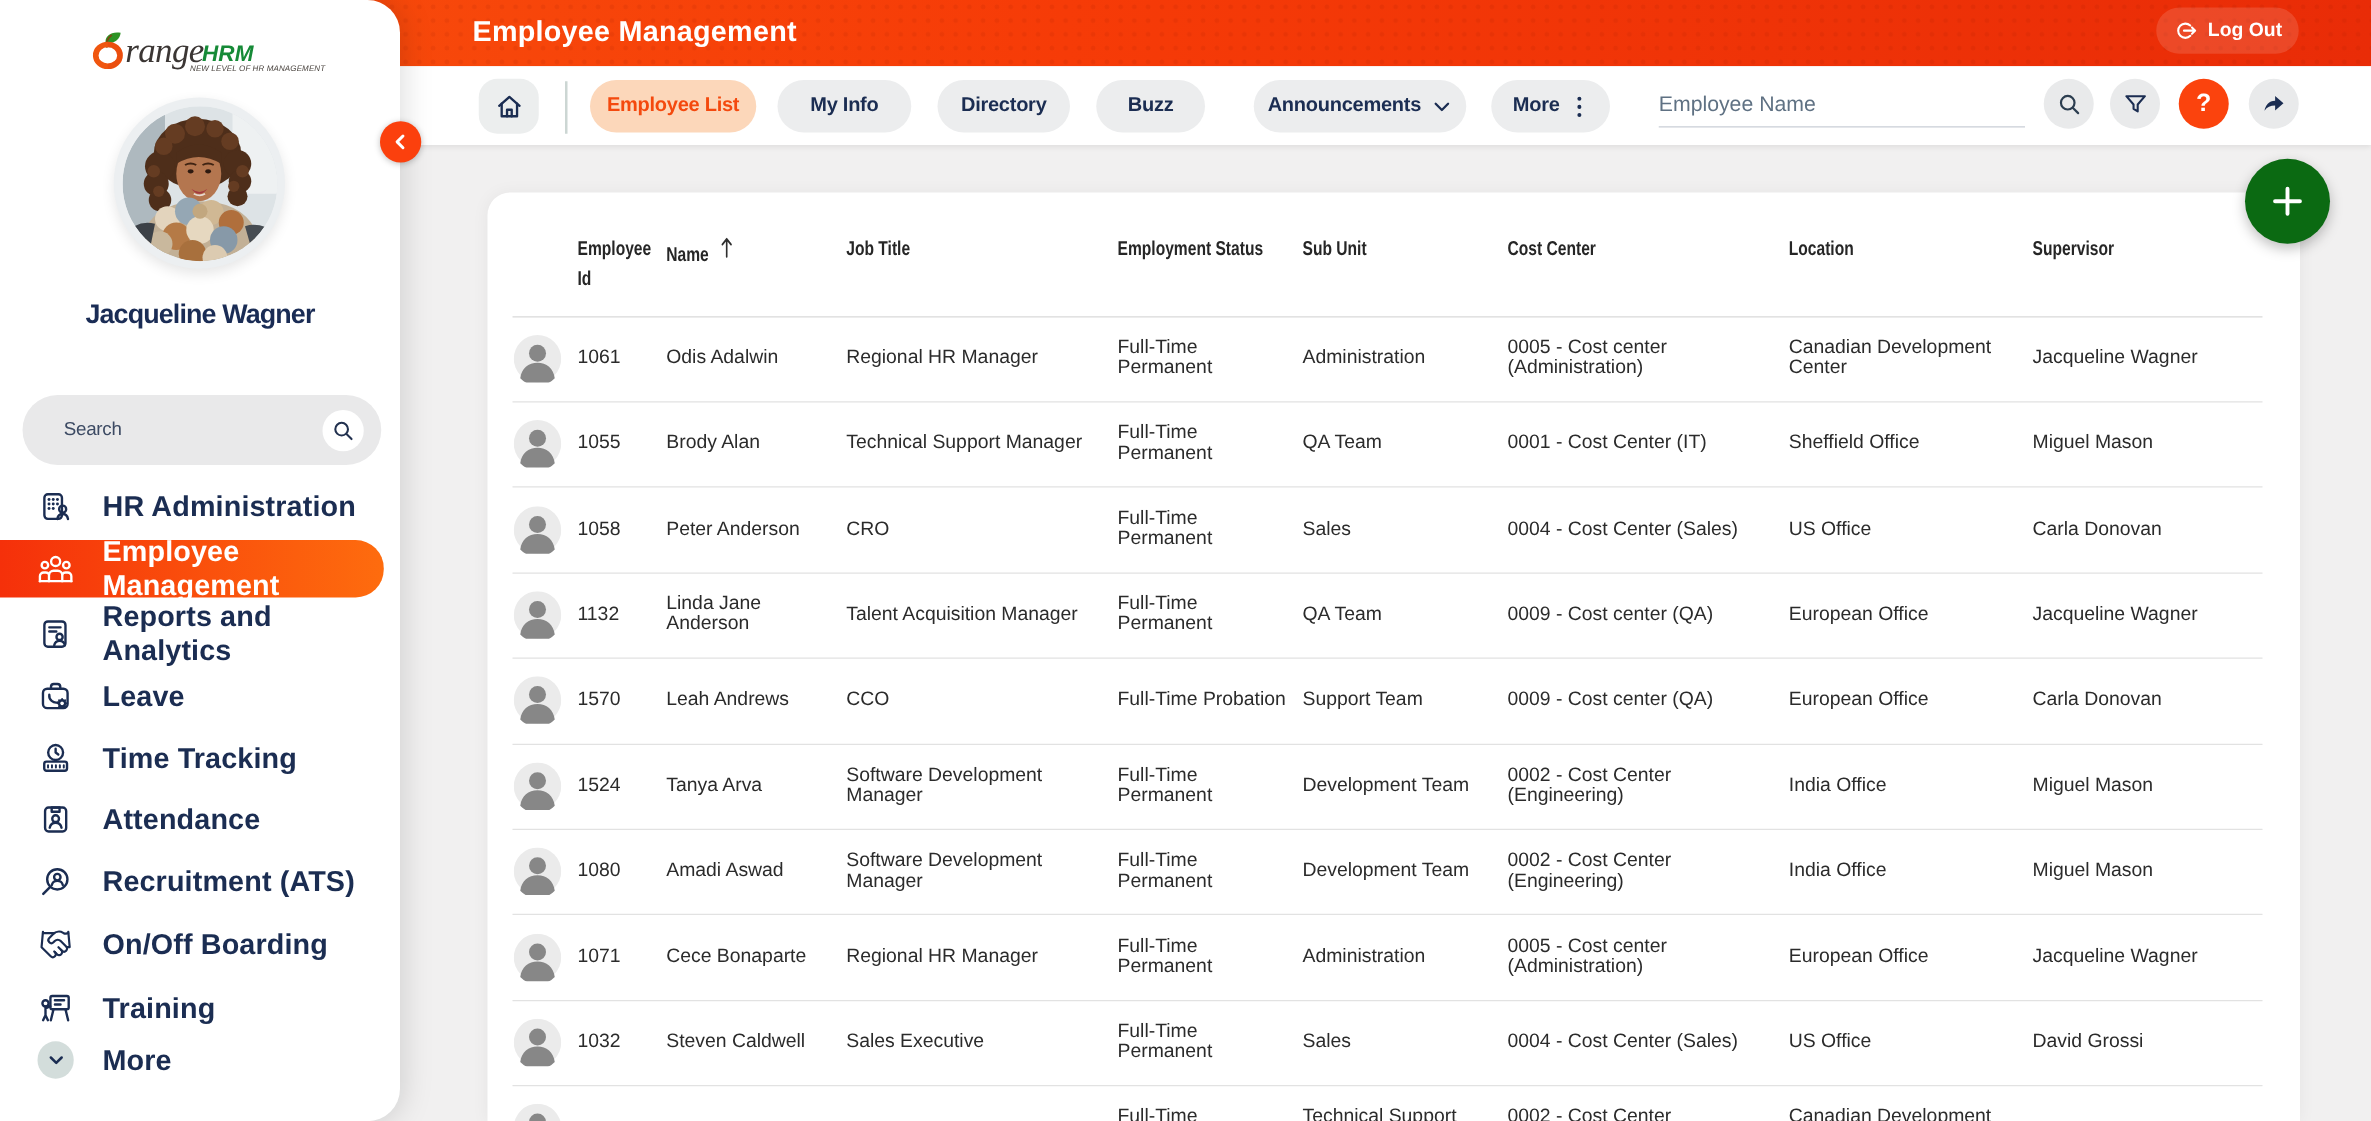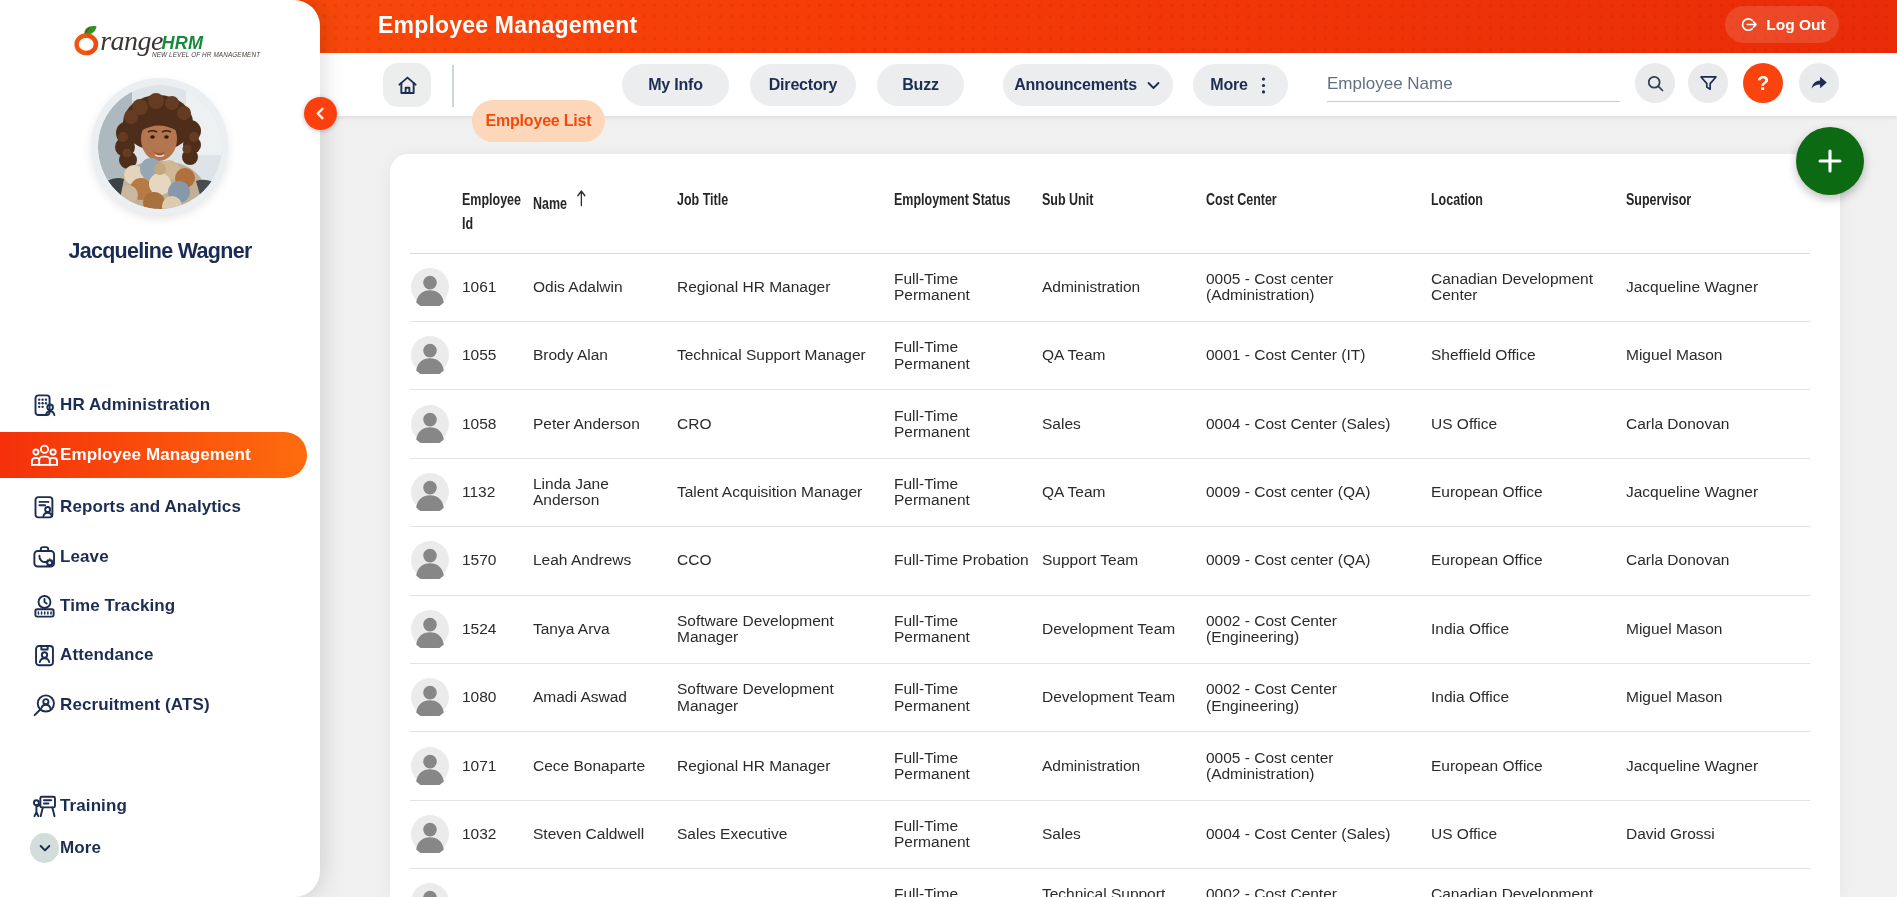--- a/index.html
+++ b/index.html
@@ -17,21 +17,21 @@
   display:flex; align-items:center; justify-content:center; gap:7px; }
 
 
 .tabbar { position:absolute; left:320px; top:53px; width:1577px; height:63px; background:#fff;
   box-shadow:0 2px 4px rgba(0,0,0,0.07); }
 .homebtn { position:absolute; left:63px; top:10px; width:48px; height:44px; border-radius:15px;
   background:#eceeee; display:flex; align-items:center; justify-content:center; }
 .tdiv { position:absolute; left:132px; top:12px; width:1.5px; height:42px; background:#ccd6d3; }
 .pill { position:absolute; top:11px; height:42px; border-radius:21px; background:#ecedee;
   color:#1b2d52; font-size:16px; letter-spacing:-0.2px; font-weight:bold; display:flex; align-items:center; justify-content:center; gap:8px; }
-.pill.active { background:#fcd7ba; color:#f4490e;margin-top:36px; }
+.pill.active { background:#fcd7ba; color:#f4490e; }
 .ename { position:absolute; left:1007px; top:16px; width:293px; height:33px; border-bottom:1.2px solid #c9ced6;
   color:#5f7183; font-size:17px; line-height:30px; }
 .circ { position:absolute; top:10px; width:40px; height:40px; border-radius:50%; background:#e9eaeb;
   display:flex; align-items:center; justify-content:center; }
 .circ.help { background:#fb430d; color:#fff; font-size:20px; font-weight:bold; }
 
 
 .card { position:absolute; left:390px; top:154px; width:1450px; height:743px; background:#fff;
   border-radius:18px 18px 0 0; box-shadow:0 1px 14px rgba(0,0,0,0.05); }
 .hcell { position:absolute; top:188px; font-size:16px; font-weight:bold; color:#262626; line-height:24px; white-space:nowrap; transform:scaleX(0.78); transform-origin:0 0; }
@@ -53,21 +53,21 @@
   background:#eceff1; box-shadow:0 4px 10px rgba(0,0,0,0.10); display:flex; align-items:center; justify-content:center; }
 .photo { width:124px; height:124px; border-radius:50%; overflow:hidden; }
 .pname { position:absolute; left:0; top:239px; width:320px; text-align:center; font-size:21.5px; font-weight:bold; color:#1a2c55; letter-spacing:-0.7px; }
 .prole { position:absolute; left:0; top:269px; width:320px; text-align:center; font-size:18.5px; color:#223457; }
 .searchpill { position:absolute; left:18px; top:316px; width:287px; height:56px; border-radius:28px; background:#e9e9ea; }
 .searchpill .stxt { position:absolute; left:33px; top:0; height:56px; line-height:56px; font-size:15px; letter-spacing:-0.2px; color:#3c4a63; }
 .searchpill .scirc { position:absolute; right:14px; top:11.5px; width:33px; height:33px; border-radius:50%; background:#fff;
   display:flex; align-items:center; justify-content:center; }
 .mi { position:absolute; left:0; width:320px; height:46px; transform:translateY(-50%); display:flex; align-items:center; }
 .mic { position:absolute; left:30px; width:29px; height:29px; display:flex; align-items:center; justify-content:center; }
-.mlabel { position:absolute; left:60px; font-size:17px; font-weight:bold; color:#1b2d52; letter-spacing:0.1px; }
+.mlabel { position:absolute; left:82px; font-size:23px; font-weight:bold; color:#1b2d52; letter-spacing:0.1px; }
 .mi.sel { width:307px; border-radius:0 22.5px 22.5px 0; background:linear-gradient(90deg,#f5300a,#fe6c0e); }
 .morecirc { width:30px; height:30px; border-radius:50%; background:#d3dddb; display:flex; align-items:center; justify-content:center; }
 .collapse { position:absolute; left:304px; top:97px; width:33px; height:33px; border-radius:50%;
   background:#fb400d; z-index:20; display:flex; align-items:center; justify-content:center; box-shadow:0 1px 5px rgba(0,0,0,0.25); }
 </style></head>
 <body>
 <div class="header">
   <div class="htitle">Employee Management</div>
   <div class="logout">
       <svg width="21" height="21" viewBox="0 0 24 24" fill="none" stroke="#ffffff" stroke-width="1.9" stroke-linecap="round" stroke-linejoin="round">
@@ -367,20 +367,29 @@
 <circle cx="56" cy="118" r="11" fill="#a8703d"></circle>
               <circle cx="74" cy="121" r="10" fill="#dccbb1"></circle>
 <circle cx="62" cy="84" r="6" fill="#c2a77f"></circle>
 </g>
 <path d="M0 124 v-20 q12 -14 26 -10 l-6 30Z" fill="#3c4147"></path>
 <path d="M124 124 v-22 q-14 -10 -26 -6 l8 28Z" fill="#464c52"></path>
 </g>
         </svg></div>
     </div>
   <div class="pname">Jacqueline Wagner</div>
+  <div class="searchpill">
+      <span class="stxt">Search</span>
+      <span class="scirc">
+        <svg width="19" height="19" viewBox="0 0 24 24" fill="none" stroke="#22314f" stroke-width="2.1" stroke-linecap="round">
+          <circle cx="10.5" cy="10.5" r="6.4"></circle>
+          <path d="M15.4 15.4 20.5 20.5"></path>
+        </svg>
+      </span>
+    </div>
 <div class="mi" style="top:405px">
       <span class="mic">
         <svg width="27" height="27" viewBox="0 0 24 24" fill="none" stroke="#1b2d52" stroke-width="1.7" stroke-linecap="round" stroke-linejoin="round">
           <rect x="4" y="3" width="12.5" height="17.5" rx="2.5"></rect>
 <g fill="#1b2d52" stroke="none">
             <circle cx="7.3" cy="6.8" r="1.05"></circle>
             <circle cx="10.3" cy="6.8" r="1.05"></circle>
             <circle cx="13.3" cy="6.8" r="1.05"></circle>
 <circle cx="7.3" cy="10" r="1.05"></circle>
             <circle cx="10.3" cy="10" r="1.05"></circle>
@@ -458,20 +467,32 @@
       <span class="mic">
         <svg width="27" height="27" viewBox="0 0 24 24" fill="none" stroke="#1b2d52" stroke-width="1.7" stroke-linecap="round" stroke-linejoin="round">
           <circle cx="13.2" cy="10.2" r="7.2"></circle>
           <path d="M8 15.8 3.2 20.6"></path>
 <circle cx="13.2" cy="8.6" r="2.3"></circle>
           <path d="M9.3 14.3c.4-1.9 2-3 3.9-3s3.5 1.1 3.9 3"></path>
         </svg>
       </span>
       <span class="mlabel">Recruitment (ATS)</span>
     </div>
+<div class="mi" style="top:755px">
+      <span class="mic">
+        <svg width="27" height="27" viewBox="0 0 24 24" fill="none" stroke="#1b2d52" stroke-linecap="round" stroke-linejoin="round" stroke-width="1.55">
+          <path d="m11 17 2 2a1 1 0 1 0 3-3"></path>
+<path d="m14 14 2.5 2.5a1 1 0 1 0 3-3l-3.88-3.88a3 3 0 0 0-4.24 0l-.88.88a1 1 0 1 1-3-3l2.81-2.81a5.79 5.79 0 0 1 7.06-.87l.47.28a2 2 0 0 0 1.42.25L21 4"></path>
+<path d="m21 3 1 11h-2"></path>
+<path d="M3 3 2 14l6.5 6.5a1 1 0 1 0 3-3"></path>
+<path d="M3 4h8"></path>
+        </svg>
+      </span>
+      <span class="mlabel">On/Off Boarding</span>
+    </div>
 <div class="mi" style="top:806px">
       <span class="mic">
         <svg width="27" height="27" viewBox="0 0 24 24" fill="none" stroke="#1b2d52" stroke-width="1.7" stroke-linecap="round" stroke-linejoin="round">
           <rect x="8.3" y="3.4" width="13" height="9.4" rx="1.3"></rect>
 <path d="M11.5 6.4h6.5M11.5 9.4h4"></path>
 <path d="M10.5 12.8 8.6 20.6M19 12.8l1.9 7.8"></path>
 <circle cx="4.8" cy="8.6" r="2.2"></circle>
           <path d="M4.8 10.8v6.2M4.8 12.2l3.4-1.6M4.8 17l-1.7 3.6M4.8 17l1.7 3.6"></path>
         </svg>
       </span>

